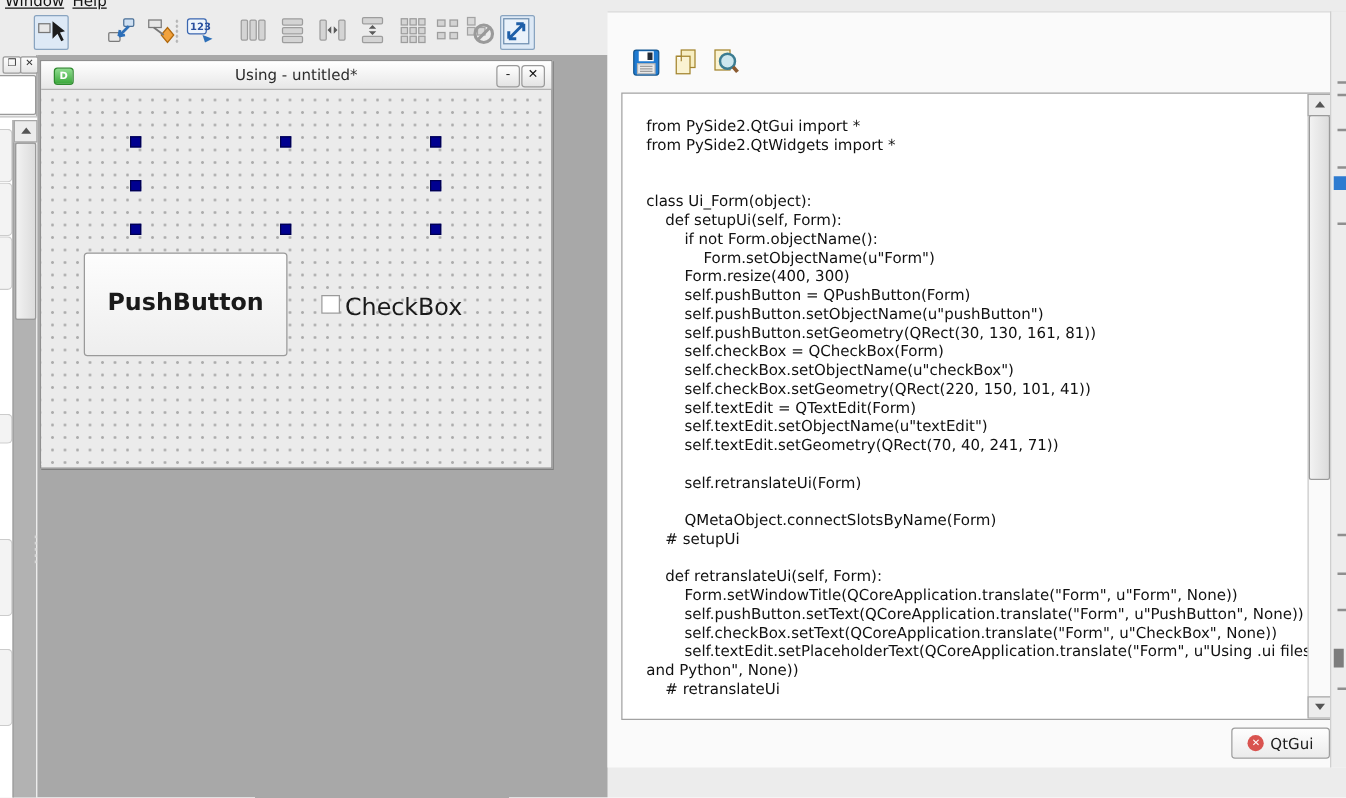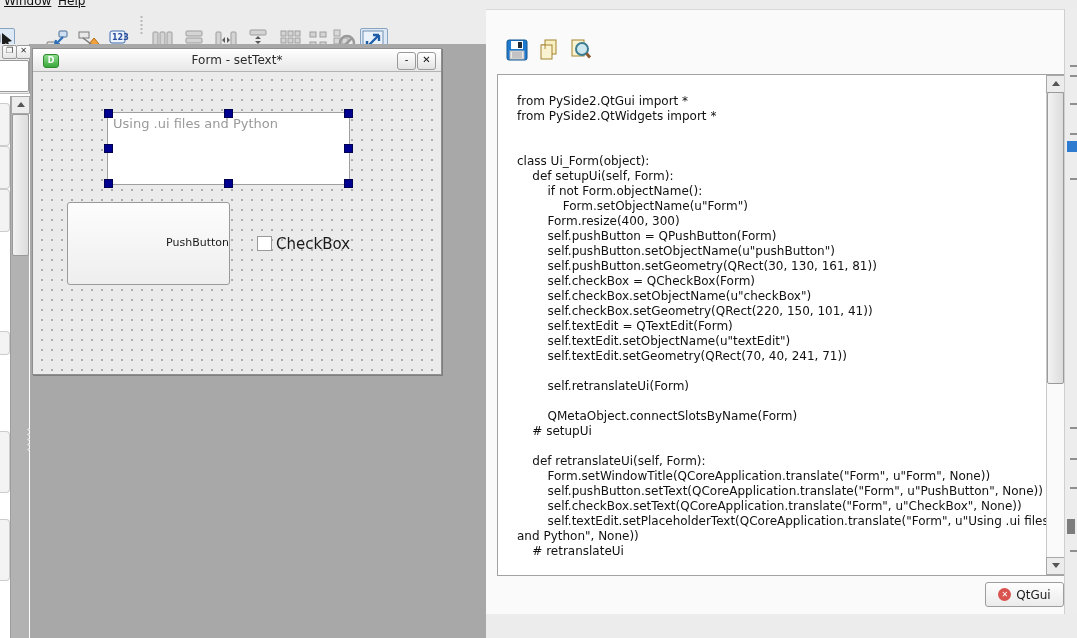--- a/index.html
+++ b/index.html
@@ -4,21 +4,21 @@
 <style>
   html,body{margin:0;padding:0;}
   #root{position:relative;width:1077px;height:638px;overflow:hidden;background:#ececec;
         font-family:"DejaVu Sans","Liberation Sans",sans-serif;font-size:12px;color:#1a1a1a;}
   .abs{position:absolute;box-sizing:border-box;}
   
   .menubar{top:0;left:0;width:1077px;height:10px;background:#ececec;overflow:hidden;}
   .menubar .mi{position:absolute;top:-6px;font-size:12px;color:#111;text-decoration:underline;}
   
   .toolbar{top:10px;left:0;width:486px;height:34px;background:#ececec;}
-  .tbtn{position:absolute;top:18px;width:26px;height:26px;border-radius:2px;}
+  .tbtn{position:absolute;top:2px;width:26px;height:26px;border-radius:2px;margin-left:40px;}
   .tbtn.checked{border:1px solid #89a4c0;background:#dde9f6;}
   .tsep{position:absolute;top:5px;width:3px;height:20px;
         background-image:radial-gradient(circle,#b5b5b5 1px,transparent 1.2px);background-size:3px 4px;}
   
   .dock{top:44px;left:0;width:30px;height:594px;background:#ececec;border-right:1px solid #9a9a9a;}
   .dockbtn{position:absolute;width:13px;height:12px;border:1px solid #9a9a9a;border-radius:2px;
            background:linear-gradient(#fdfdfd,#e6e6e6);font-size:8px;line-height:10px;text-align:center;color:#333;}
   .dockpanel{position:absolute;left:0;top:49px;width:30px;height:545px;background:#ffffff;border-top:1px solid #bfbfbf;}
   .bump{position:absolute;left:0;width:9px;background:#f3f3f3;border:1px solid #cccccc;border-left:none;border-radius:0 4px 4px 0;}
   .vtrack{position:absolute;left:10px;top:2px;width:18px;height:543px;background:#b2b2b2;border-left:1px solid #9d9d9d;}
@@ -40,23 +40,23 @@
             background:linear-gradient(#8fdc8f,#3aa83a);border:1px solid #2d8a2d;color:#fff;font-size:8px;
             font-weight:bold;text-align:center;line-height:11px;}
   .fctl{position:absolute;top:3px;width:17px;height:16px;border:1px solid #9a9a9a;border-radius:3px;
         background:linear-gradient(#ffffff,#e3e3e3);text-align:center;font-size:10px;line-height:14px;color:#111;}
   .fclient{position:absolute;left:0;top:23px;width:406px;height:300px;background:#ebebeb;
            background-image:radial-gradient(circle,#adadad 1px,transparent 1.2px);background-size:10px 10px;background-position:4px 3px;}
   .textedit{position:absolute;left:74px;top:40px;width:241px;height:71px;background:#ffffff;border:1px solid #9f9f9f;}
   .textedit .ph{position:absolute;left:5px;top:3px;color:#9a9a9a;font-size:13px;}
   .handle{position:absolute;width:7px;height:7px;background:#000090;border:1px solid #000050;}
   .pushbtn{position:absolute;left:34px;top:130px;width:161px;height:81px;border:1px solid #9a9a9a;border-radius:3px;
-           background:linear-gradient(#fdfdfd,#eeeeee);text-align:right;line-height:79px;font-size:11px;color:#1a1a1a;}
+           background:linear-gradient(#fdfdfd,#eeeeee);text-align:center;line-height:79px;font-size:19px;color:#1a1a1a;font-weight:bold;}
   .cbind{position:absolute;left:224px;top:164px;width:13px;height:13px;background:#fff;border:1px solid #9a9a9a;}
-  .cblab{position:absolute;left:243px;top:163px;font-size:15px;color:#1a1a1a;}
+  .cblab{position:absolute;left:243px;top:163px;font-size:19px;color:#1a1a1a;}
   
   .dialog{top:9px;left:486px;width:591px;height:605px;background:#fafafa;border-top:1px solid #d8d8d8;}
   .dicon{position:absolute;top:28px;width:24px;height:24px;}
   .codearea{position:absolute;left:11px;top:64px;width:566px;height:500px;background:#ffffff;border:1px solid #a2a2a2;overflow:hidden;}
   .codepre{position:absolute;left:3px;top:3px;margin:16px;font-family:"DejaVu Sans","Liberation Sans",sans-serif;
            font-size:12px;line-height:15px;white-space:pre;color:#111;}
   .cscroll{position:absolute;right:0;top:0;width:17px;height:498px;background:#fafafa;border-left:1px solid #c9c9c9;}
   .closebtn{position:absolute;left:499px;top:572px;width:77px;height:23px;border:1px solid #9d9d9d;border-radius:3px;
             background:linear-gradient(#fefefe,#ebebeb);display:flex;align-items:center;justify-content:center;gap:5px;font-size:12px;color:#1c1c1c;}
   .redcirc{display:inline-block;width:13px;height:13px;border-radius:50%;background:#d9534f;color:#fff;
@@ -210,29 +210,26 @@
       </div>
     </div>
   </div>
 
   <div class="abs mdi">
     <div class="grip"></div>
 
     <div class="fwin">
       <div class="ftitle">
         <div class="fappicon">D</div>
-        <div class="txt">Form - setText*</div>
+        <div class="txt">Using - untitled*</div>
         <div class="fctl" style="left:364px">-</div>
         <div class="fctl" style="left:384px;font-weight:bold">✕</div>
       </div>
       <div class="fclient">
 
-        <div class="textedit">
-          <div class="ph">Using .ui files and Python</div>
-        </div>
 
         <div class="handle" style="left:71px;top:37px"></div>
         <div class="handle" style="left:191px;top:37px"></div>
         <div class="handle" style="left:311px;top:37px"></div>
         <div class="handle" style="left:71px;top:72px"></div>
         <div class="handle" style="left:311px;top:72px"></div>
         <div class="handle" style="left:71px;top:107px"></div>
         <div class="handle" style="left:191px;top:107px"></div>
         <div class="handle" style="left:311px;top:107px"></div>
 

